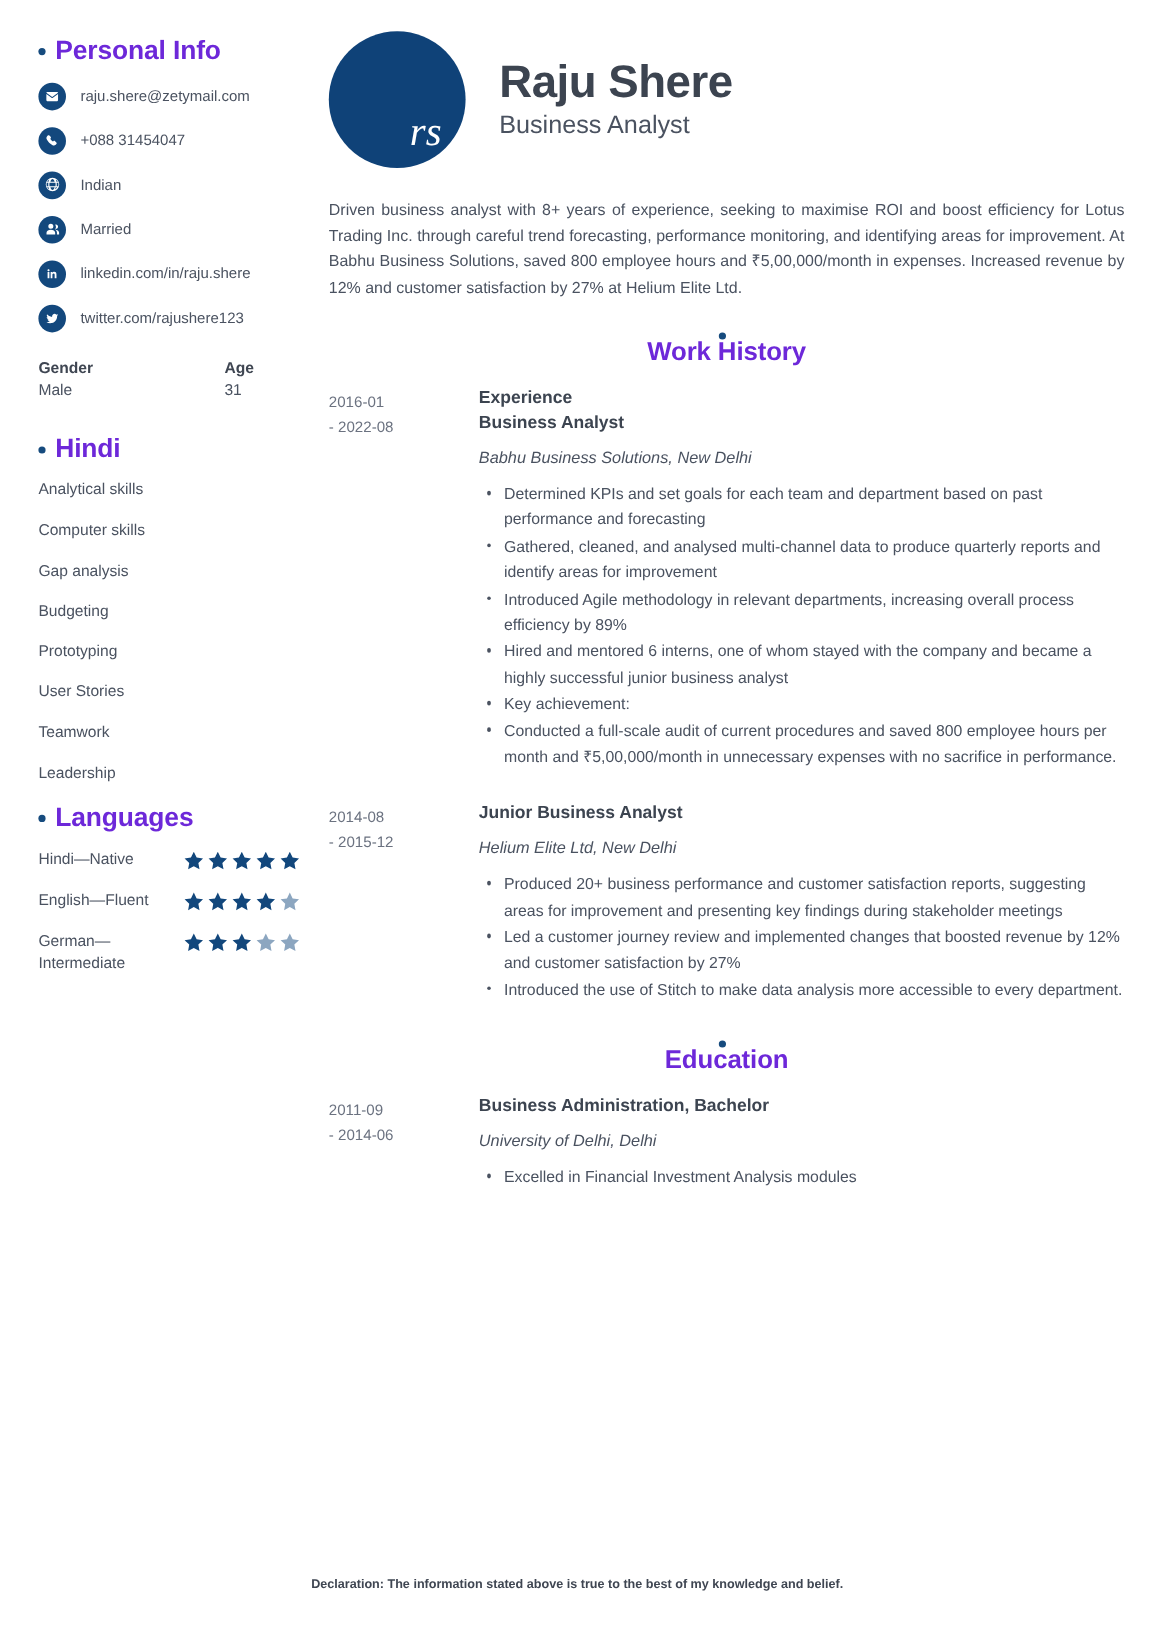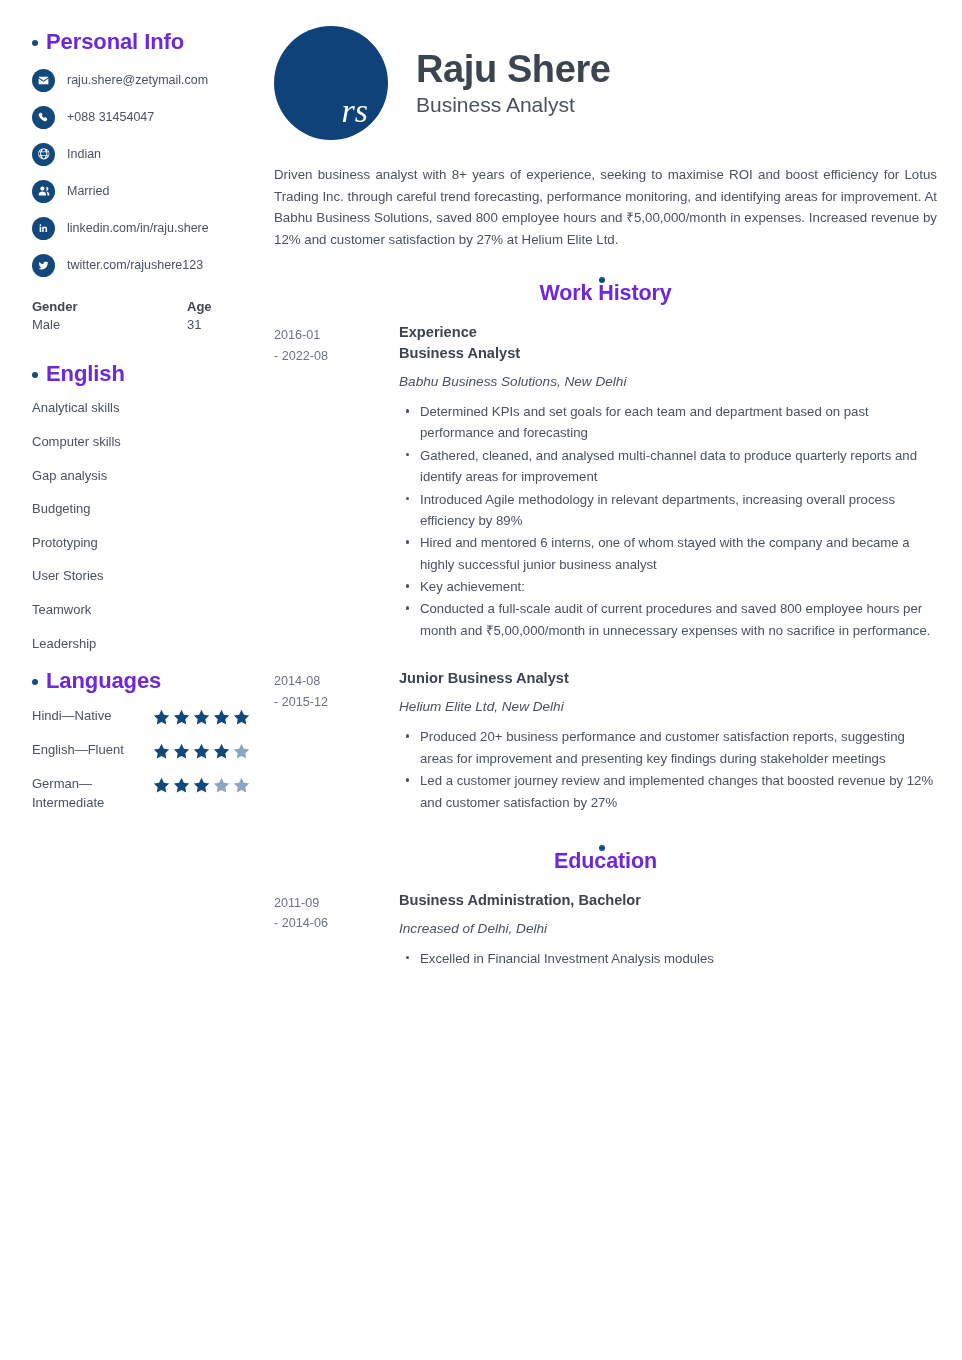--- a/index.html
+++ b/index.html
@@ -330,21 +330,21 @@
           <div class="ga-cell age">
             <div class="ga-label">Age</div>
             <div class="ga-val">31</div>
           </div>
         </div>
       </div>
 
       <div class="skills-block">
         <div class="sec-head">
           <span class="dot"></span>
-          <span>English</span>
+          <span>Hindi</span>
         </div>
         <div id="skills-list">
             <div class="skill-item">Analytical skills</div>
             <div class="skill-item">Computer skills</div>
             <div class="skill-item">Gap analysis</div>
             <div class="skill-item">Budgeting</div>
             <div class="skill-item">Prototyping</div>
             <div class="skill-item">User Stories</div>
             <div class="skill-item">Teamwork</div>
             <div class="skill-item">Leadership</div>
@@ -465,44 +465,46 @@
               <div class="entry-dates">
                 <div>2014-08</div>
                 <div>- 2015-12</div>
               </div>
               <div class="entry-body">
                 <div class="entry-title">Junior Business Analyst</div>
                 <div class="entry-org">Helium Elite Ltd, New Delhi</div>
                 <ul class="entry-bullets">
                   <li>Produced 20+ business performance and customer satisfaction reports, suggesting areas for improvement and presenting key findings during stakeholder meetings</li>
                   <li>Led a customer journey review and implemented changes that boosted revenue by 12% and customer satisfaction by 27%</li>
+                  <li>Introduced the use of Stitch to make data analysis more accessible to every department.</li>
                 </ul>
               </div>
             </div>
           </div>
       </div>
 
       <div class="sec-gap-edu">
         <div class="sec-head right-head">
           <span class="dot"></span>
           <span>Education</span>
         </div>
         <div id="education-entries">
             <div class="entry">
               <div class="entry-dates">
                 <div>2011-09</div>
                 <div>- 2014-06</div>
               </div>
               <div class="entry-body">
                 <div class="entry-title">Business Administration, Bachelor</div>
-                <div class="entry-org">Increased of Delhi, Delhi</div>
+                <div class="entry-org">University of Delhi, Delhi</div>
                 <ul class="entry-bullets">
                   <li>Excelled in Financial Investment Analysis modules</li>
                 </ul>
               </div>
             </div>
           </div>
       </div>
 
     </div>
   </div>
 
+  <div class="declaration">Declaration: The information stated above is true to the best of my knowledge and belief.</div>
 </div>
 
 </body></html>

